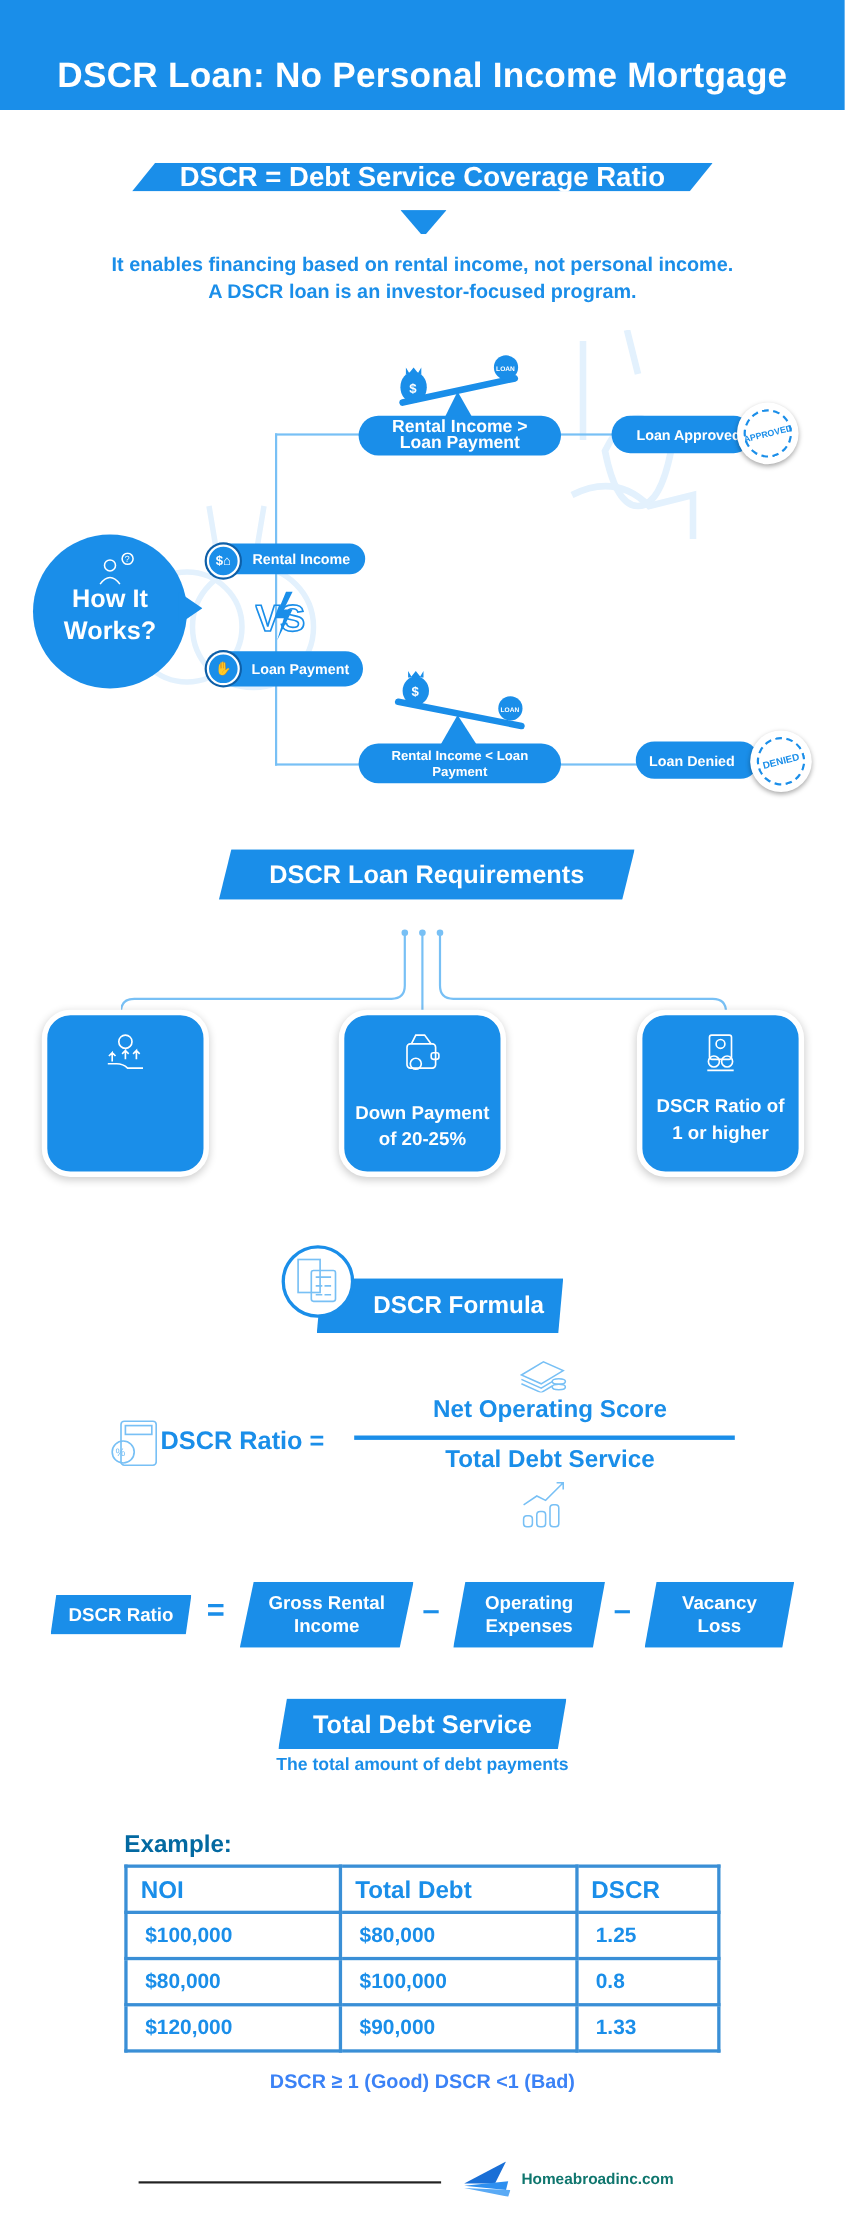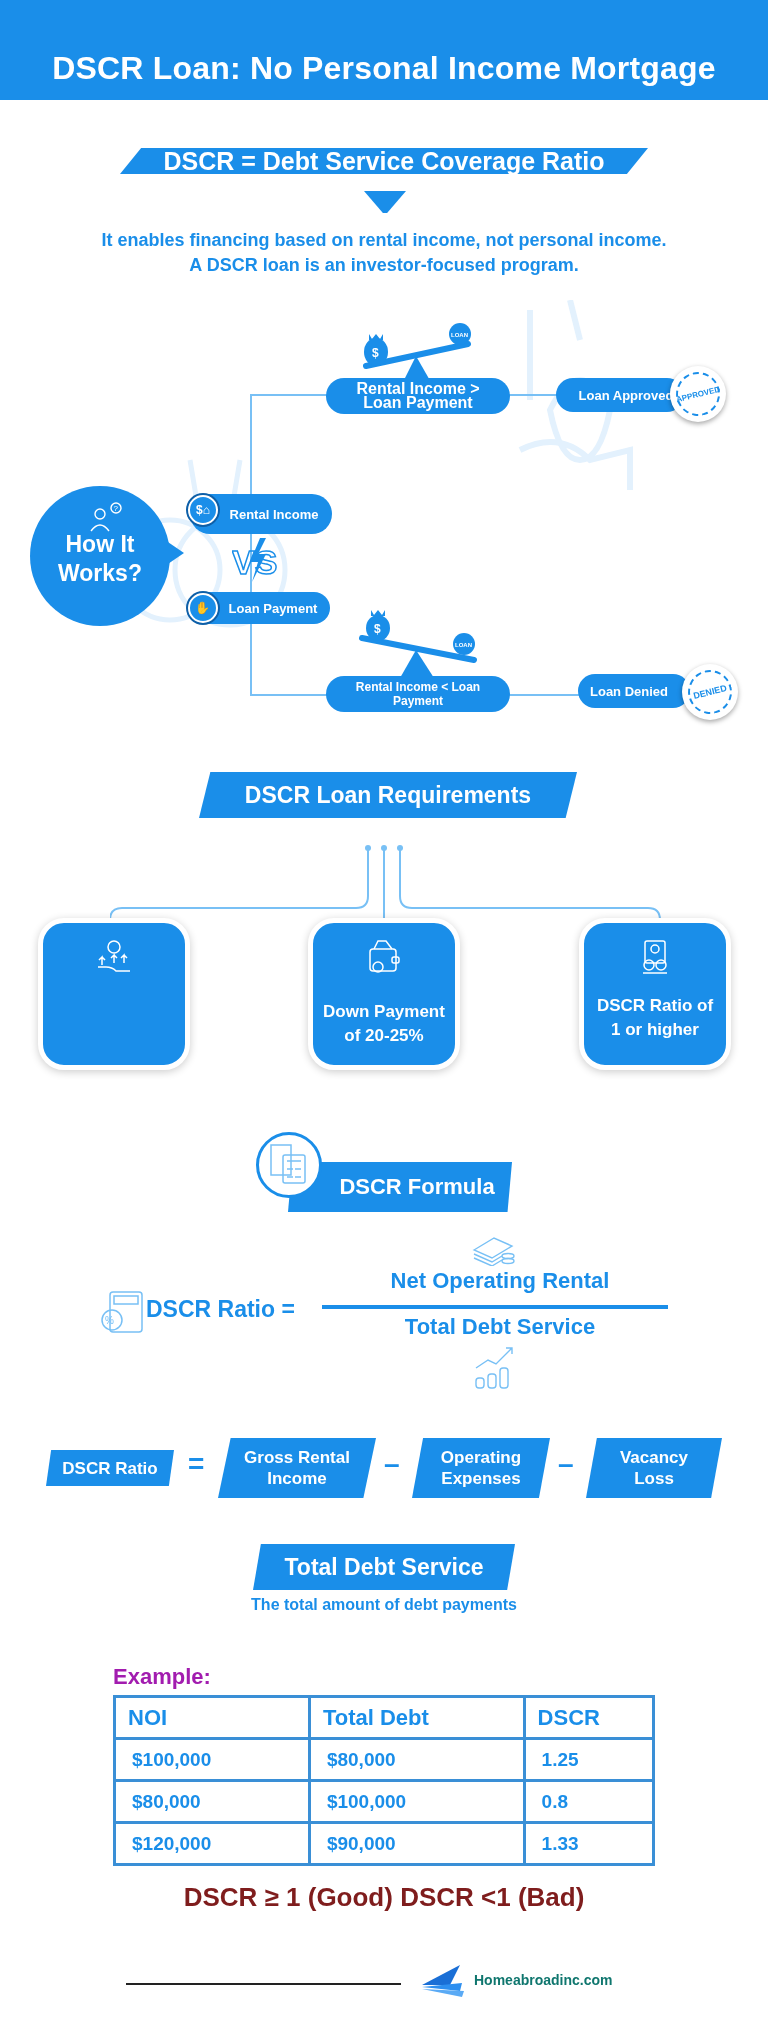--- a/index.html
+++ b/index.html
@@ -51,28 +51,28 @@
 
   .para { position: absolute; background: #1a8ee9; clip-path: polygon(8% 0, 100% 0, 92% 100%, 0 100%); }
   .para-t { position: absolute; display: flex; align-items: center; justify-content: center; color: #fff; font-weight: bold; font-size: 17px; line-height: 21px; text-align: center; }
   .op { position: absolute; color: #1a8ee9; font-weight: bold; font-size: 28px; }
 
   #tds-title { left: 253px; top: 1544px; width: 262px; height: 46px; background: #1a8ee9; clip-path: polygon(3% 0, 100% 0, 97% 100%, 0 100%); }
   #tds-title-txt { left: 253px; top: 1544px; width: 262px; height: 46px; display: flex; align-items: center; justify-content: center; color: #fff; font-weight: bold; font-size: 23px; }
   #tds-sub { left: 0; top: 1596px; width: 768px; text-align: center; font-weight: bold; font-size: 16px; color: #1a8ee9; }
 
   
-  #ex-label { left: 113px; top: 1664px; font-weight: bold; font-size: 22px; color: #a21caf; }
+  #ex-label { left: 113px; top: 1664px; font-weight: bold; font-size: 22px; color: #0369a1; }
   #ex-table { left: 113px; top: 1695px; width: 542px; border-collapse: collapse; }
   #ex-table th, #ex-table td { border: 3px solid #3a8fd6; color: #1a8ee9; font-weight: bold; text-align: left; height: 42px; }
   #ex-table th { font-size: 22px; padding-left: 12px; }
   #ex-table td { font-size: 19px; padding-left: 16px; }
   #ex-table col.c1 { width: 196px; } #ex-table col.c2 { width: 216px; } #ex-table col.c3 { width: 130px; }
 
-  #rule { left: 0; top: 1882px; width: 768px; text-align: center; font-weight: bold; font-size: 26px; color: #7f1d1d; }
+  #rule { left: 0; top: 1882px; width: 768px; text-align: center; font-weight: bold; font-size: 18px; color: #3b82f6; }
   #foot-line { left: 126px; top: 1983px; width: 275px; height: 2px; background: #222; }
   #foot-brand { left: 474px; top: 1972px; font-weight: bold; font-size: 14px; color: #0f766e; }
   #foot-logo { left: 420px; top: 1965px; width: 44px; height: 32px; }
 </style>
 </head>
 <body>
 
 <div id="header" class="abs">
   <h1>DSCR Loan: No Personal Income Mortgage</h1>
 </div>
@@ -115,21 +115,21 @@
       <path d="M5 29 q9 -12 18 0"></path>
       <circle cx="30" cy="6" r="5"></circle>
       <text x="27.5" y="9" font-size="8" fill="#fff" stroke="none">?</text>
   </g>
 </svg>
 <div id="hiw-text" class="abs">
   <div>How It</div>
   <div>Works?</div>
 </div>
 
-<div class="pill" style="left:190px;top:494px;width:142px;height:40px;font-size:13px;padding-left:26px">
+<div class="pill" style="left:190px;top:494px;width:142px;height:28px;font-size:13px;padding-left:26px">
   <span>Rental Income</span>
 </div>
 <div class="circle-icon" style="left:188px;top:495px">$⌂</div>
 <svg class="abs" style="left:232px;top:536px" width="52" height="48">
   <text x="0" y="38" font-size="34" font-weight="bold" fill="none" stroke="#1a8ee9" stroke-width="1.5" font-family="Liberation Sans, sans-serif">VS</text>
   <path d="M28 2 l-10 24 h8 l-6 20 l14 -28 h-8 l8 -16z" fill="#1a8ee9"></path>
 </svg>
 <div class="pill" style="left:190px;top:592px;width:140px;height:32px;font-size:13px;padding-left:26px">
   <span>Loan Payment</span>
 </div>
@@ -243,21 +243,21 @@
 </svg>
 <svg class="abs" style="left:100px;top:1290px" width="46" height="44">
   <g fill="none" stroke="#78c0f5" stroke-width="1.5">
       <rect x="10" y="2" width="32" height="40" rx="3"></rect>
       <rect x="14" y="6" width="24" height="8"></rect>
       <circle cx="12" cy="30" r="10"></circle>
       <text x="5" y="34" font-size="10" fill="#78c0f5" stroke="none">%</text>
     </g>
 </svg>
 <div id="f-lhs" class="abs">DSCR Ratio =</div>
-<div id="f-num" class="abs">Net Operating Rental</div>
+<div id="f-num" class="abs">Net Operating Score</div>
 <div id="f-bar" class="abs"></div>
 <div id="f-den" class="abs">Total Debt Service</div>
 <svg class="abs" style="left:472px;top:1346px" width="44" height="44">
   <g fill="none" stroke="#78c0f5" stroke-width="1.4">
       <path d="M4 22 l12 -8 l8 4 l16 -16 M34 2 h6 v6"></path>
       <rect x="4" y="32" width="8" height="10" rx="3"></rect>
       <rect x="16" y="28" width="8" height="14" rx="3"></rect>
       <rect x="28" y="22" width="8" height="20" rx="3"></rect>
     </g>
 </svg>

